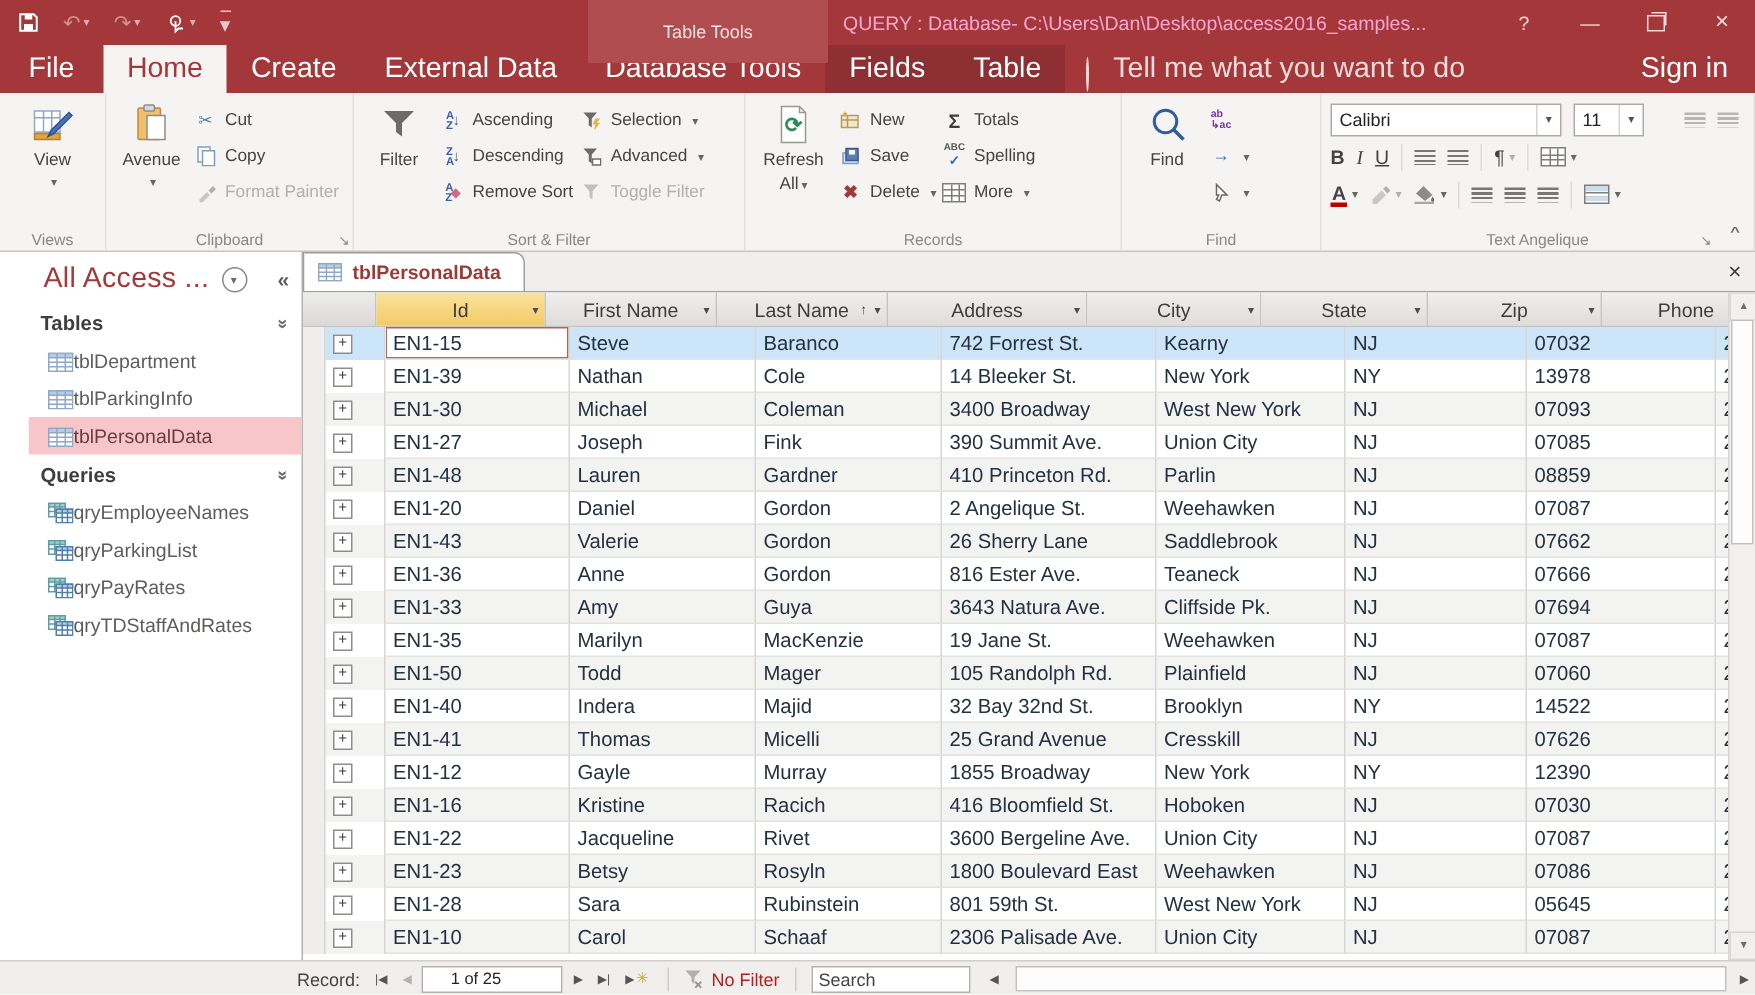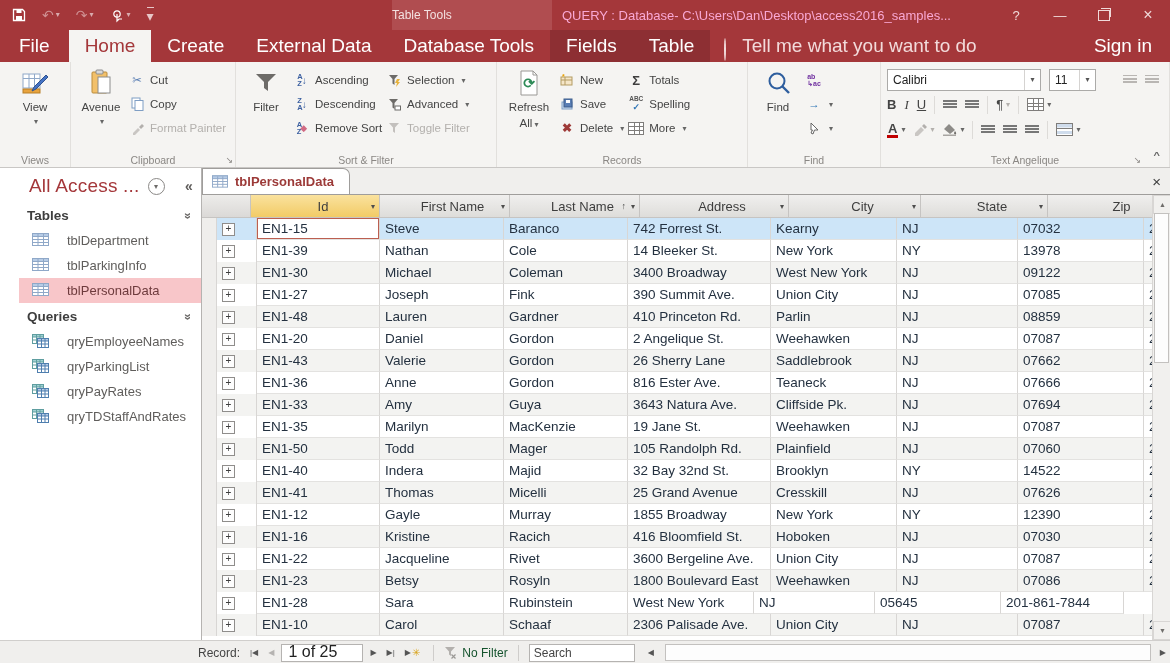--- a/index.html
+++ b/index.html
@@ -6,21 +6,21 @@
   body{width:1170px;height:663px;overflow:hidden;font-family:"Liberation Sans",sans-serif;background:#fff;}
   .app{position:relative;width:1170px;height:663px;background:#fff;}
 
   
   .titlebar{position:relative;height:30px;background:#a4373a;color:#fff;display:flex;align-items:center;}
   .qat{display:flex;align-items:center;gap:16px;padding-left:12px;}
   .qat .qbtn{display:flex;align-items:center;gap:2px;font-size:14px;line-height:1;}
   .dim{color:#cf9193;}
   .qat .dd{font-size:8px;color:#d9abad;}
   .qat-custom{border-top:1px solid #e8c7c8;font-size:8px;color:#e8c7c8;padding-top:1px;}
-  .tt-chunk{position:absolute;left:392px;top:0;width:160px;height:30px;background:#b04d50;display:flex;align-items:center;justify-content:flex-start;font-size:12px;color:#f4e1e1;}
+  .tt-chunk{position:absolute;left:392px;top:0;width:160px;height:42px;background:#b04d50;display:flex;align-items:center;justify-content:center;font-size:12px;color:#f4e1e1;}
   .win-title{position:absolute;left:562px;top:0;height:30px;display:flex;align-items:center;font-size:13px;color:#f9a8d4;white-space:nowrap;}
   .winbtns{position:absolute;right:0;top:0;height:30px;display:flex;align-items:center;}
   .winbtn{width:44px;height:30px;display:flex;align-items:center;justify-content:center;font-size:13px;color:#f0d9d9;}
   .restore-glyph{width:10px;height:9px;border:1px solid #f0d9d9;position:relative;}
   .restore-glyph:before{content:"";position:absolute;left:2px;top:-3px;width:9px;height:8px;border:1px solid #f0d9d9;border-bottom:none;border-left:none;}
 
   
   .tabrow{height:32px;background:#a4373a;display:flex;align-items:stretch;color:#fff;font-size:19px;}
   .rtab{display:flex;align-items:center;padding:0 16px;cursor:default;}
   .rtab.file{padding:0 19px;}
@@ -72,34 +72,34 @@
       linear-gradient(#7f7d7b,#7f7d7b) 0 7px/100% 1px no-repeat,#fff;}
 
   
   .main{display:flex;height:472px;margin-left:19px;}
   .sidebar{width:182px;border-right:1px solid #b5b3b1;background:#fff;display:flex;flex-direction:column;overflow:hidden;}
   .sb-title{display:flex;align-items:center;padding:7px 8px 5px 10px;color:#a4373a;font-size:19px;letter-spacing:.2px;}
   .sb-title .circ{margin-left:8px;width:15px;height:15px;border:1px solid #8a8886;border-radius:50%;color:#6d6b69;font-size:8px;display:flex;align-items:center;justify-content:center;}
   .sb-title .shutter{margin-left:auto;color:#5f5d5b;font-size:14px;font-weight:bold;}
   .sb-sec{display:flex;align-items:center;padding:6px 10px 5px 8px;font-size:13.5px;font-weight:bold;color:#3e3e3e;}
   .sb-sec .chev{margin-left:auto;color:#6d6b69;font-size:12px;display:inline-block;transform:rotate(-90deg);}
-  .sb-item{display:flex;align-items:flex-start;gap:18px;padding:5px 4px 5px 13px;font-size:13px;color:#5f5d5b;cursor:default;}
+  .sb-item{display:flex;align-items:flex-end;gap:0;padding:5px 4px 5px 13px;font-size:13px;color:#5f5d5b;cursor:default;}
   .sb-item.sel{background:#f8c6c9;color:#6e3b3d;}
   .sb-item svg{flex:none;}
 
   
   .document{flex:1;display:flex;flex-direction:column;background:#e9e8e6;min-width:0;}
   .tabbar{height:26px;display:flex;align-items:flex-end;background:#f0efed;border-bottom:1px solid #9f9d9b;}
   .doctab{height:25px;background:#fff;border:1px solid #9f9d9b;border-bottom:none;border-radius:0 7px 0 0;display:flex;align-items:center;gap:7px;padding:0 15px 0 9px;font-size:13px;font-weight:bold;color:#9c3a38;margin-left:0;}
   .doc-close{margin-left:auto;padding:0 9px 4px 0;color:#3e3e3e;font-size:15px;}
 
   .sheet{position:relative;flex:1;background:#fff;overflow:hidden;}
   .hrow{display:flex;height:23px;}
   .hcorner{width:48px;background:linear-gradient(#edecea,#dbd9d7);border-right:1px solid #c6c4c2;border-bottom:1px solid #c6c4c2;flex:none;}
-  .hc{position:relative;display:flex;align-items:center;justify-content:center;background:linear-gradient(#f0efee,#deddda);border-right:1px solid #c6c4c2;border-bottom:1px solid #c6c4c2;font-size:13px;color:#3d3d3d;flex:none;padding-left:16px;}
+  .hc{position:relative;display:flex;align-items:center;justify-content:center;background:linear-gradient(#f0efee,#deddda);border-right:1px solid #c6c4c2;border-bottom:1px solid #c6c4c2;font-size:13px;color:#3d3d3d;flex:none;}
   .hc .dd{position:absolute;right:4px;font-size:8px;color:#4d4d4d;}
   .hc .sortmark{position:absolute;right:13px;font-size:9px;color:#4d4d4d;}
   .hc.colsel{background:linear-gradient(#fae29e,#f2cb66);}
   .c0{width:112px;}.c1{width:113px;}.c2{width:113px;}.c3{width:132px;}
   .c4{width:115px;}.c5{width:110px;}.c6{width:115px;}.c7{width:112px;}
 
   .sheet-body{position:absolute;top:23px;left:0;right:17px;bottom:0;overflow:hidden;}
   .row{display:flex;height:22px;background:#fff;}
   .row.alt{background:#f3f3f1;}
   .gut{width:14px;background:#efeeec;border-right:1px solid #d8d6d4;flex:none;}
@@ -114,24 +114,24 @@
   .vsb .sbtn-up,.vsb .sbtn-down{position:absolute;left:0;width:100%;height:17px;display:flex;align-items:center;justify-content:center;font-size:7px;color:#6f6d6b;background:#f1f0ee;border:1px solid #d8d6d4;}
   .vsb .sbtn-up{top:0;}
   .vsb .sbtn-down{bottom:0;}
   .vsb .thumb{position:absolute;top:18px;left:1px;width:13px;height:148px;background:#fdfdfd;border:1px solid #c3c1bf;}
 
   
   .recordnav{height:23px;background:#f0efed;border-top:1px solid #d0cecc;display:flex;align-items:center;font-size:12px;color:#444;padding-left:198px;gap:4px;}
   .rn-label{margin-right:3px;}
   .rn-btn{font-size:8px;color:#555;padding:0 3px;display:flex;align-items:center;line-height:1;}
   .rn-btn.disabled{color:#b5b3b1;}
-  .rn-box{width:74px;height:16px;background:#fff;border:1px solid #b5b3b1;display:flex;align-items:flex-end;padding-left:6px;font-size:16px;color:#222;}
+  .rn-box{width:74px;height:16px;background:#fff;border:1px solid #b5b3b1;display:flex;align-items:center;padding-left:18px;font-size:11px;color:#222;}
   .rn-new-star{color:#d9a520;font-size:10px;margin-left:1px;}
   .rn-sep{width:1px;height:16px;background:#cfcdcb;margin:0 6px;}
-  .rn-filter{display:flex;align-items:center;gap:5px;color:#14532d;}
+  .rn-filter{display:flex;align-items:center;gap:5px;color:#b91c1c;}
   .rn-search{width:96px;height:16px;border:1px solid #b5b3b1;background:#fff;font-size:12px;color:#333;padding:0 4px;font-family:"Liberation Sans",sans-serif;}
   .rn-search::placeholder{color:#444;}
   .hsb{flex:1;display:flex;align-items:center;height:100%;margin-left:2px;}
   .hsb .thumb{flex:1;height:15px;background:#fdfdfd;border:1px solid #c3c1bf;margin:0 2px;}
 </style>
 </head>
 <body>
 
 <div class="app">
 
@@ -676,21 +676,21 @@
               <div class="gut"></div>
               <div class="exp">
                 <span class="plus">+</span>
               </div>
               <div class="cell c0">EN1-30</div>
               <div class="cell c1">Michael</div>
               <div class="cell c2">Coleman</div>
               <div class="cell c3">3400 Broadway</div>
               <div class="cell c4">West New York</div>
               <div class="cell c5">NJ</div>
-              <div class="cell c6">09122</div>
+              <div class="cell c6">07093</div>
               <div class="cell c7">201-861-9900</div>
             </div>
             <div class="row">
               <div class="gut"></div>
               <div class="exp">
                 <span class="plus">+</span>
               </div>
               <div class="cell c0">EN1-27</div>
               <div class="cell c1">Joseph</div>
               <div class="cell c2">Fink</div>
@@ -883,20 +883,21 @@
               <div class="cell c7">201-845-0101</div>
             </div>
             <div class="row">
               <div class="gut"></div>
               <div class="exp">
                 <span class="plus">+</span>
               </div>
               <div class="cell c0">EN1-28</div>
               <div class="cell c1">Sara</div>
               <div class="cell c2">Rubinstein</div>
+              <div class="cell c3">801 59th St.</div>
               <div class="cell c4">West New York</div>
               <div class="cell c5">NJ</div>
               <div class="cell c6">05645</div>
               <div class="cell c7">201-861-7844</div>
             </div>
             <div class="row alt">
               <div class="gut"></div>
               <div class="exp">
                 <span class="plus">+</span>
               </div>

